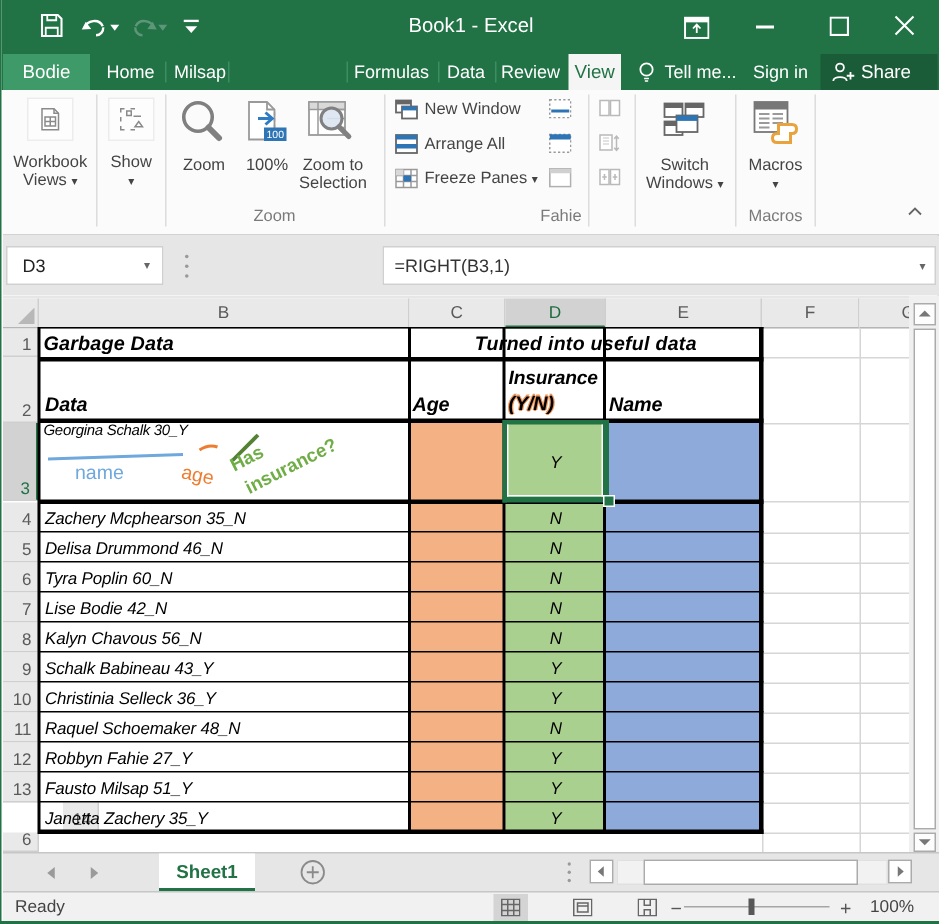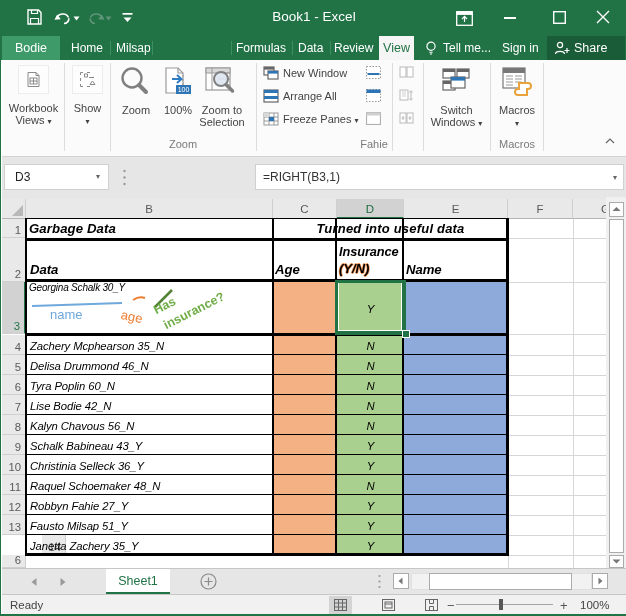--- a/index.html
+++ b/index.html
@@ -40,21 +40,21 @@
 
 
 #grid { position:absolute; left:1px; top:197px; width:624px; height:371px; background:#fff; overflow:hidden; }
 .colhdr { position:absolute; top:2px; height:20px; background:#e9e9e9; border-right:1px solid #cfcfcf; border-bottom:1px solid #b5b5b5; font-size:11.5px; color:#5a5a5a; text-align:center; line-height:20px; }
 .rowhdr { position:absolute; left:0; width:24px; background:#e9e9e9; border-right:1px solid #cfcfcf; border-bottom:1px solid #cfcfcf; font-size:11.3px; color:#5a5a5a; display:flex; align-items:flex-end; justify-content:flex-end; padding:0 4px 1px 0; }
 .cell { position:absolute; font-size:11.3px; color:#000; letter-spacing:-0.1px;font-style:italic; }
 .gl { position:absolute; background:#d6d6d6; }
 
 
 #sheetbar { position:absolute; left:1px; top:568px; width:624px; height:26px; background:#e6e6e6; border-top:1px solid #c6c6c6; }
-#sheettab { position:absolute; left:104px; top:0; width:64px; height:25px; background:#fff; border-bottom:2px solid #217346; color:#217346; font-weight:normal; font-size:12.5px; text-align:center; line-height:24px; }
+#sheettab { position:absolute; left:104px; top:0; width:64px; height:25px; background:#fff; border-bottom:2px solid #217346; color:#217346; font-weight:bold; font-size:12.5px; text-align:center; line-height:24px; }
 
 
 #statusbar { position:absolute; left:1px; top:594px; width:624px; height:20px; background:#f1f1f1; border-top:1px solid #c6c6c6; font-size:11.5px; color:#444; }
 </style>
 </head>
 <body>
 <div id="win">
 
 <div id="titlebar">
   <svg class="abs" style="left:26px;top:9px" width="15" height="16" viewBox="0 0 15 16">

